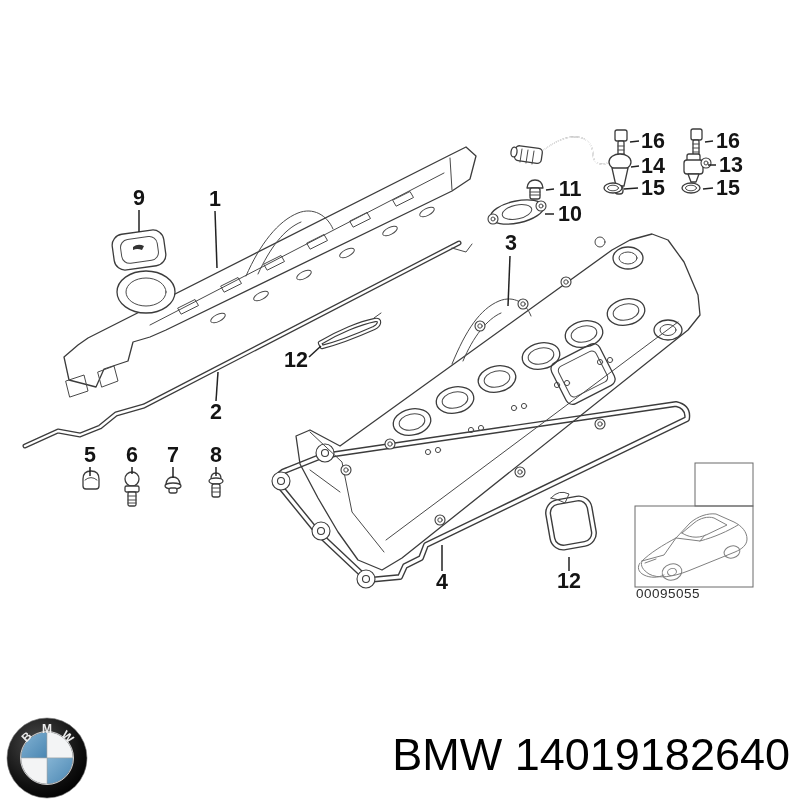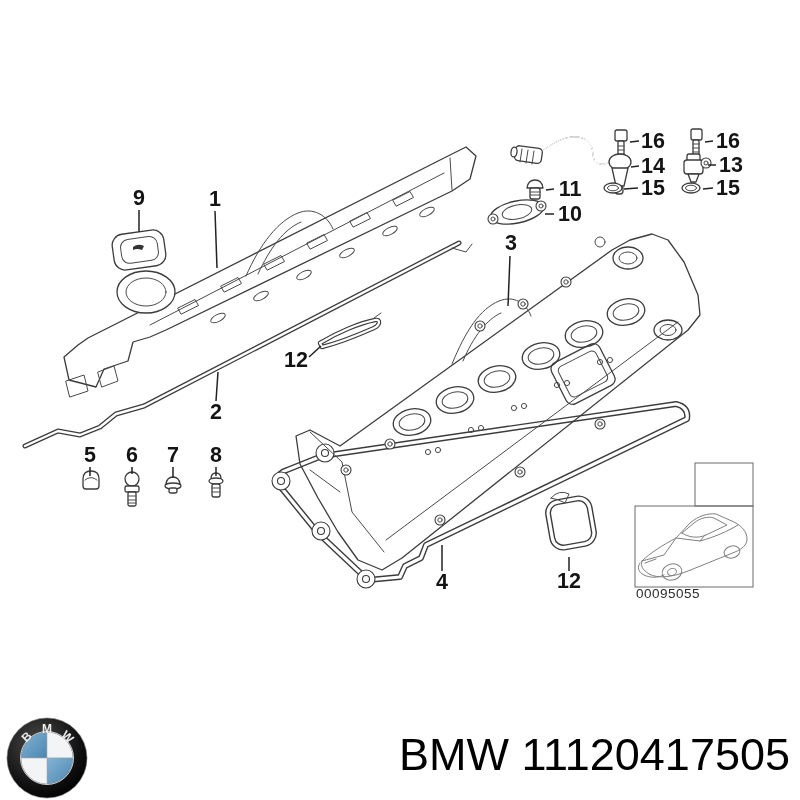--- a/index.html
+++ b/index.html
@@ -321,15 +321,15 @@
   </g>
   <circle cx="42" cy="42" r="26.5" fill="none" stroke="#cfcfcf" stroke-width="1"></circle>
   <g>
     <text class="logo-letter" x="42" y="16.5" transform="rotate(-44 42 42)">B</text>
     <text class="logo-letter" x="42" y="16.5">M</text>
     <text class="logo-letter" x="42" y="16.5" transform="rotate(44 42 42)">W</text>
   </g>
 </svg>
 
 
-<div class="part-number">BMW 11120417505</div>
+<div class="part-number">BMW 14019182640</div>
 
 </div>
 
 </body></html>

